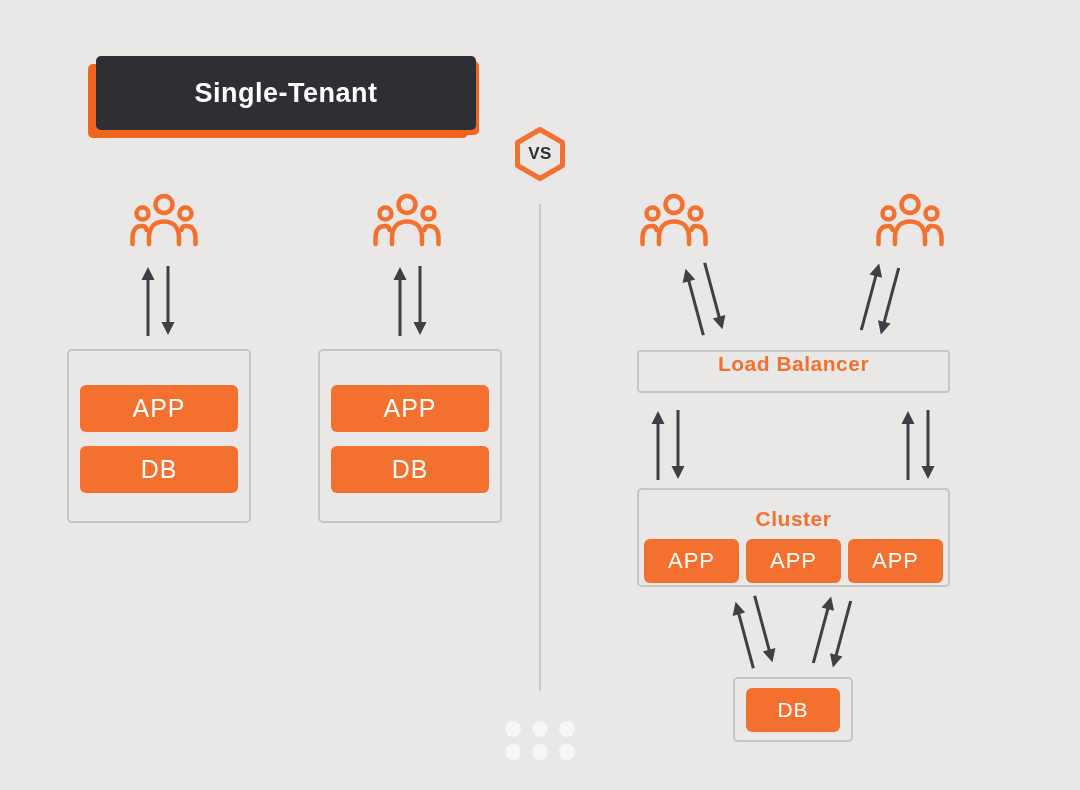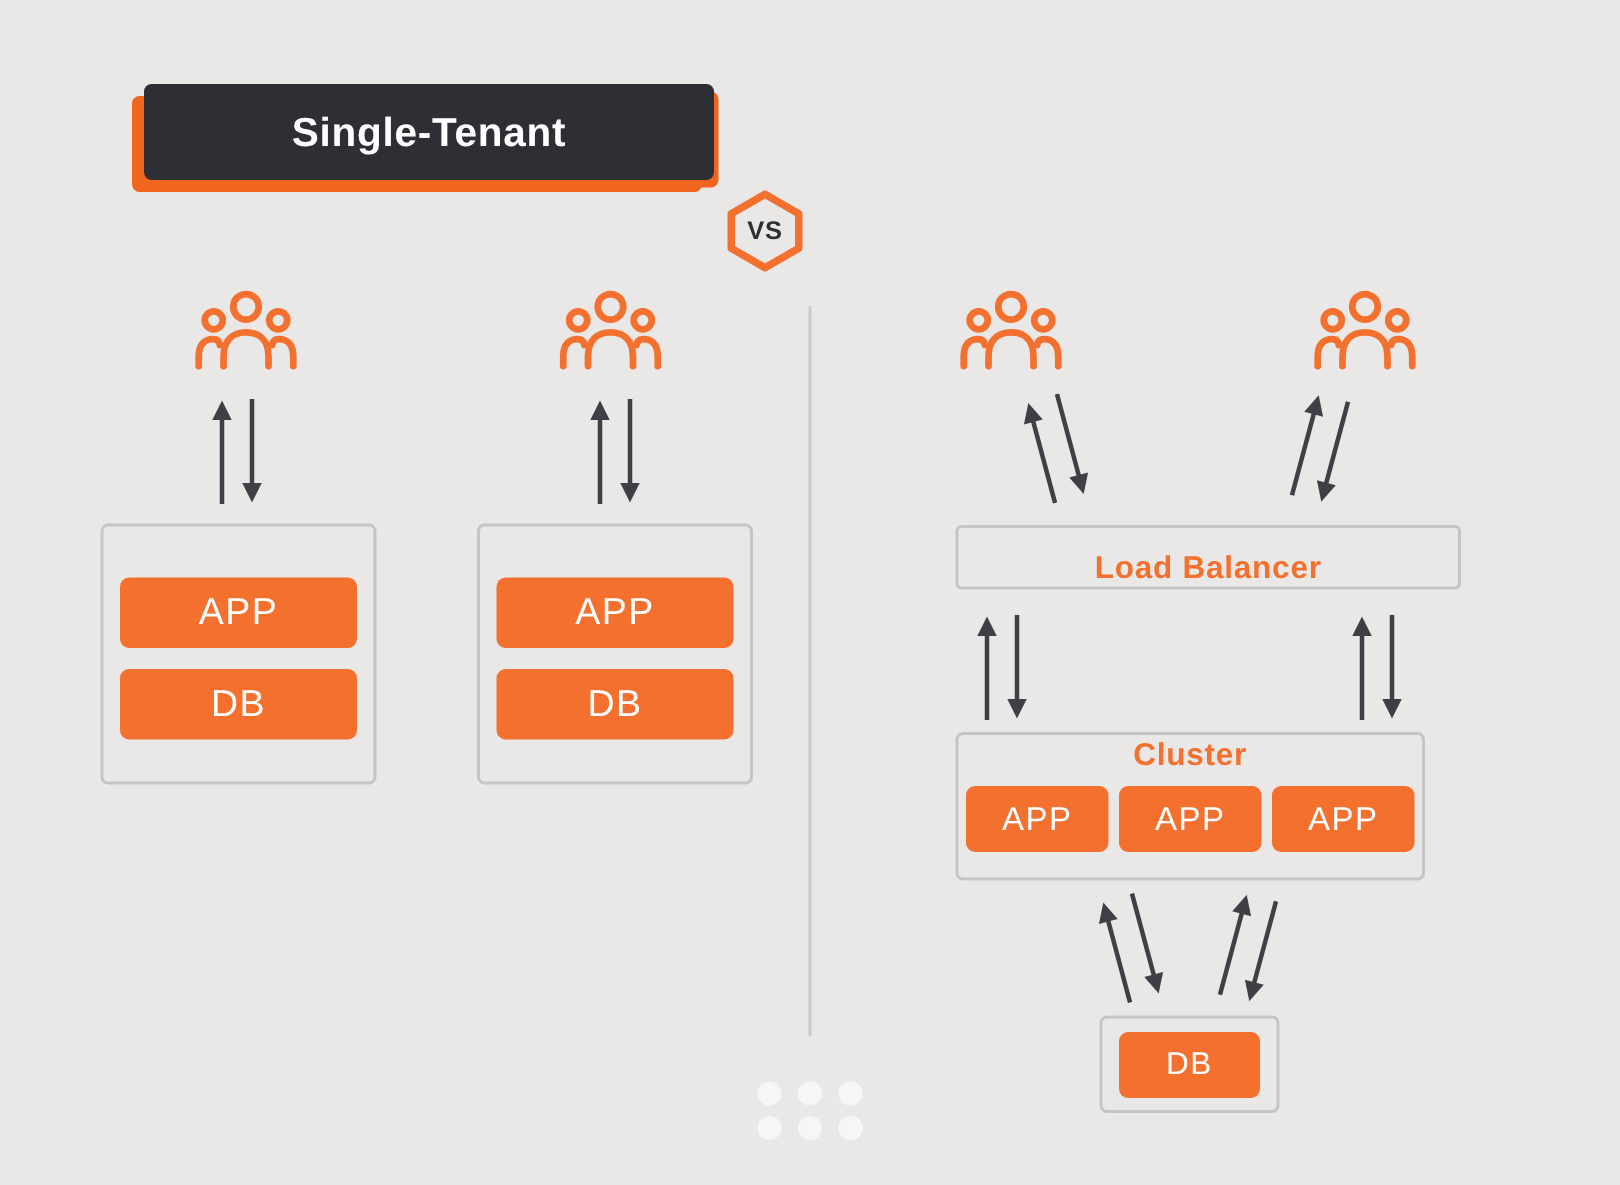--- a/index.html
+++ b/index.html
@@ -1,26 +1,26 @@
 <!DOCTYPE html>
 <html style="--background: #E9E8E7; --orange: #F3702E; --orange-deep: #F0661F; --dark: #2E2F34; --arrow: #3F4045; --box-border: #C6C5C4; --divider: #CBCAC9; --white: #FFFFFF; --dot: rgba(255,255,255,0.6);"><head>
 <meta charset="utf-8">
 <style>
   html,body{margin:0;padding:0}
   .canvas{position:relative;width:1080px;height:790px;background:var(--background);
     font-family:"Liberation Sans","DejaVu Sans",sans-serif;overflow:hidden}
 
   
-  .hdr{position:absolute;top:56px;height:64px;background:var(--dark);border-radius:5px;
+  .hdr{position:absolute;top:56px;height:74px;background:var(--dark);border-radius:5px;
     box-shadow:-8px 8px 0 0 var(--orange-deep), 3px 5px 0 0 var(--orange-deep);
     display:flex;align-items:center;justify-content:center}
   .hdr span{color:var(--white);font-size:27px;font-weight:700;letter-spacing:.5px}
 
   
-  .vs{position:absolute;left:482px;top:125px;width:56px;height:58px}
+  .vs{position:absolute;left:512px;top:125px;width:56px;height:58px}
   .vstext{position:absolute;inset:0;display:flex;align-items:center;justify-content:center;
     font-weight:700;font-size:17px;color:var(--dark);letter-spacing:.5px}
   .divider{position:absolute;left:539px;top:204px;width:2px;height:487px;background:var(--divider)}
 
   
   .users{position:absolute;width:70px;height:56px}
 
   
   .apair{position:absolute;width:36px;height:70px;display:flex;gap:4px}
   .arrow{display:block;width:16px;height:70px}
@@ -31,28 +31,28 @@
   .chip{background:var(--orange);color:var(--white);font-weight:400;display:flex;
     align-items:center;justify-content:center;border-radius:6px;letter-spacing:1px}
 
   
   .stackbox{position:absolute;top:349px;width:184px;height:174px;border:2px solid var(--box-border);
     border-radius:5px;display:flex;flex-direction:column;align-items:center;
     padding-top:34px;gap:14px;box-sizing:border-box}
   .stackbox .chip{width:158px;height:47px;font-size:25px}
 
   
-  .lb{position:absolute;left:637px;top:350px;width:337px;height:43px;border:2px solid var(--box-border);
-    border-radius:4px;display:flex;align-items:flex-end;justify-content:center;box-sizing:border-box}
+  .lb{position:absolute;left:637px;top:350px;width:313px;height:43px;border:2px solid var(--box-border);
+    border-radius:4px;display:flex;align-items:flex-start;justify-content:center;box-sizing:border-box}
   .lb span{color:var(--orange);font-weight:700;font-size:21px;letter-spacing:.5px}
 
   
   .cluster{position:absolute;left:637px;top:488px;width:313px;height:99px;border:2px solid var(--box-border);
     border-radius:5px;box-sizing:border-box}
-  .cluster-label{text-align:center;margin-top:2px;color:var(--orange);font-weight:700;
+  .cluster-label{text-align:center;margin-top:17px;color:var(--orange);font-weight:700;
     font-size:21px;letter-spacing:.5px}
   .cluster-apps{display:flex;gap:7px;padding:8px 5px 0 5px}
   .capp{flex:1;height:44px;font-size:22px}
 
   
   .dbbox{position:absolute;left:733px;top:677px;width:120px;height:65px;border:2px solid var(--box-border);
     border-radius:5px;display:flex;align-items:center;justify-content:center;box-sizing:border-box}
   .dbchip{width:94px;height:44px;font-size:21px}
 
   

